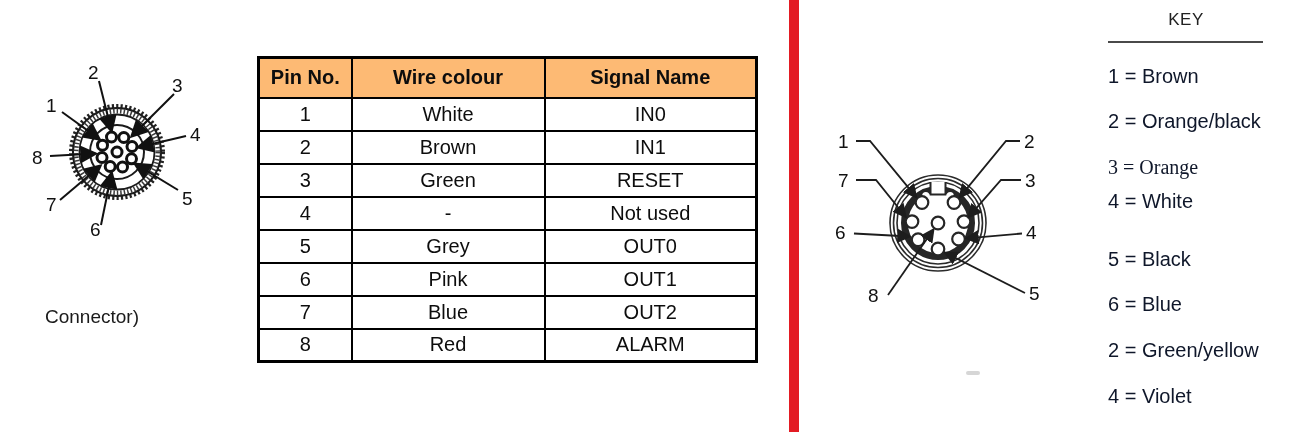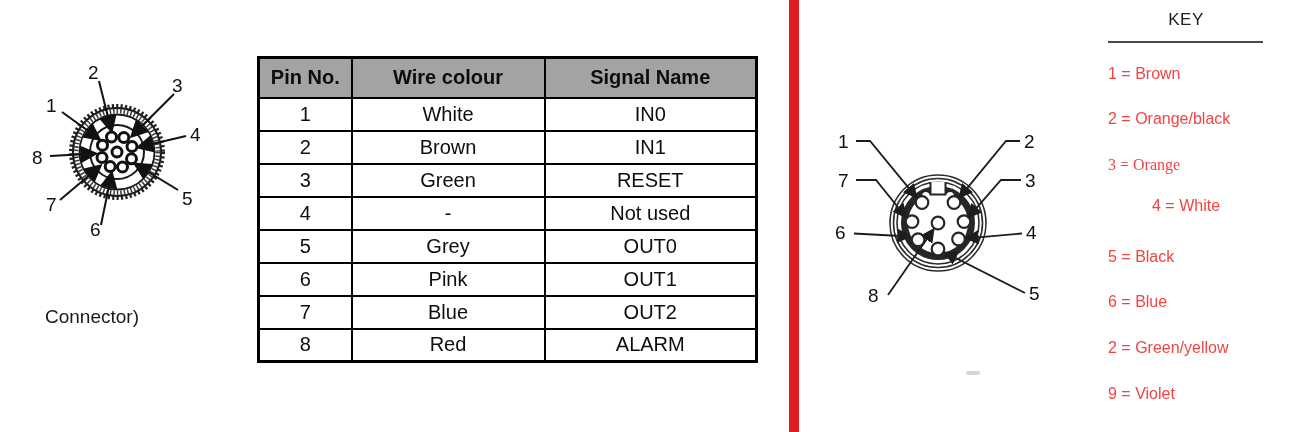--- a/index.html
+++ b/index.html
@@ -22,36 +22,36 @@
   #pin-table {
     position:absolute; left:257px; top:56px;
     border-collapse:collapse; table-layout:fixed;
     border:3px solid #000; font-size:20px; color:#0d0d0d;
     background:#ffffff;
   }
   #pin-table th, #pin-table td {
     border:2px solid #000; text-align:center; vertical-align:middle;
     font-family:"Liberation Sans", sans-serif;
   }
-  #pin-table th { height:40px; background:#a3a3a3; font-weight:bold; font-size:20px; }
+  #pin-table th { height:40px; background:#fdba74; font-weight:bold; font-size:20px; }
   #pin-table td { height:33px; font-weight:normal; }
   
   #divider {
     position:absolute; left:789px; top:0; width:10px; height:432px;
     background:#e31b23;
   }
   
   #key-panel { position:absolute; left:1108px; top:0; width:170px; height:432px; }
   .key-title {
     position:absolute; left:0; top:10px; width:156px; text-align:center;
     font-size:17px; color:#222; letter-spacing:0.5px;
   }
   .key-rule { position:absolute; left:0; top:41px; width:155px; height:2px; background:#4a4a4a; }
-  .key-entry { position:absolute; left:0; font-size:16px; color:#ef4444; white-space:nowrap; }
-  .ke0 { top:65px; }  .ke1 { top:110px; } .ke2 { top:156px;font-family:Liberation Serif, serif; } .ke3 { top:197px;margin-left:44px; }
+  .key-entry { position:absolute; left:0; font-size:20px; color:#0f172a; white-space:nowrap; }
+  .ke0 { top:65px; }  .ke1 { top:110px; } .ke2 { top:156px;font-family:Liberation Serif, serif; } .ke3 { top:190px; }
   .ke4 { top:248px; } .ke5 { top:293px; } .ke6 { top:339px; } .ke7 { top:385px; }
   
   #artifact-dash {
     position:absolute; left:966px; top:371px; width:14px; height:4px;
     background:#d6d6d6; border-radius:2px;
   }
 </style>
 </head>
 <body>
 
@@ -221,16 +221,16 @@
   <div id="key-panel">
     <div class="key-title">KEY</div>
     <div class="key-rule"></div>
     <div class="key-entry ke0">1 = Brown</div>
     <div class="key-entry ke1">2 = Orange/black</div>
     <div class="key-entry ke2">3 = Orange</div>
     <div class="key-entry ke3">4 = White</div>
     <div class="key-entry ke4">5 = Black</div>
     <div class="key-entry ke5">6 = Blue</div>
     <div class="key-entry ke6">2 = Green/yellow</div>
-    <div class="key-entry ke7">9 = Violet</div>
+    <div class="key-entry ke7">4 = Violet</div>
   </div>
 
 </div>
 
 </body></html>

